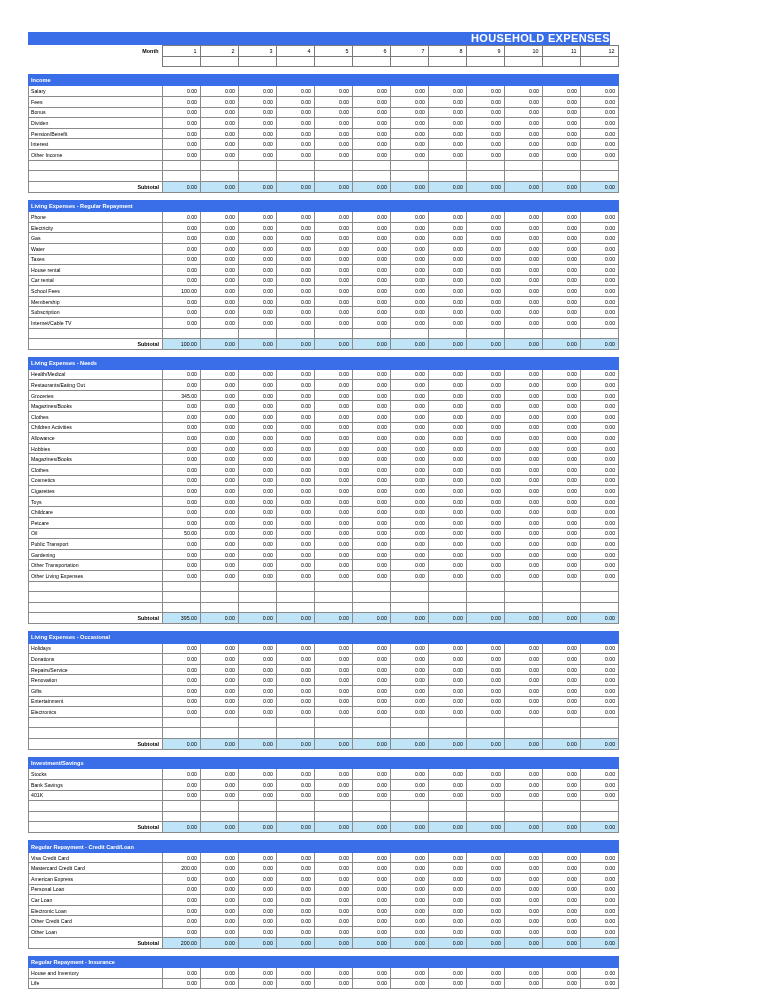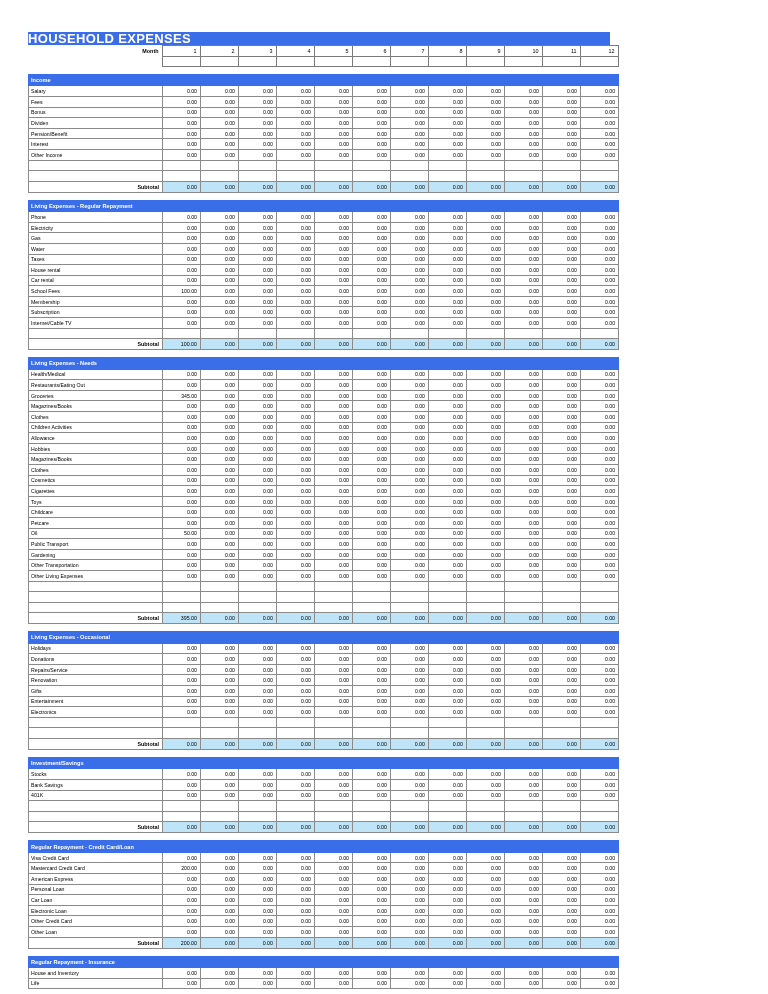--- a/index.html
+++ b/index.html
@@ -27,22 +27,22 @@
     width: 590px;
   }
   table.grid col.lbl { width: 134px; }
   table.grid col.mon { width: 38px; }
 
   
   .title-bar {
     background: #3a6ee8;
     color: #ffffff;
     font-weight: bold;
-    font-size: 13px;
-    text-align: left;
+    font-size: 11px;
+    text-align: right;
     letter-spacing: .35px;
     height: 13px;
     line-height: 13px;
     width: 582px;
   }
 
   
   .month-label {
     text-align: right;
     font-weight: bold;

